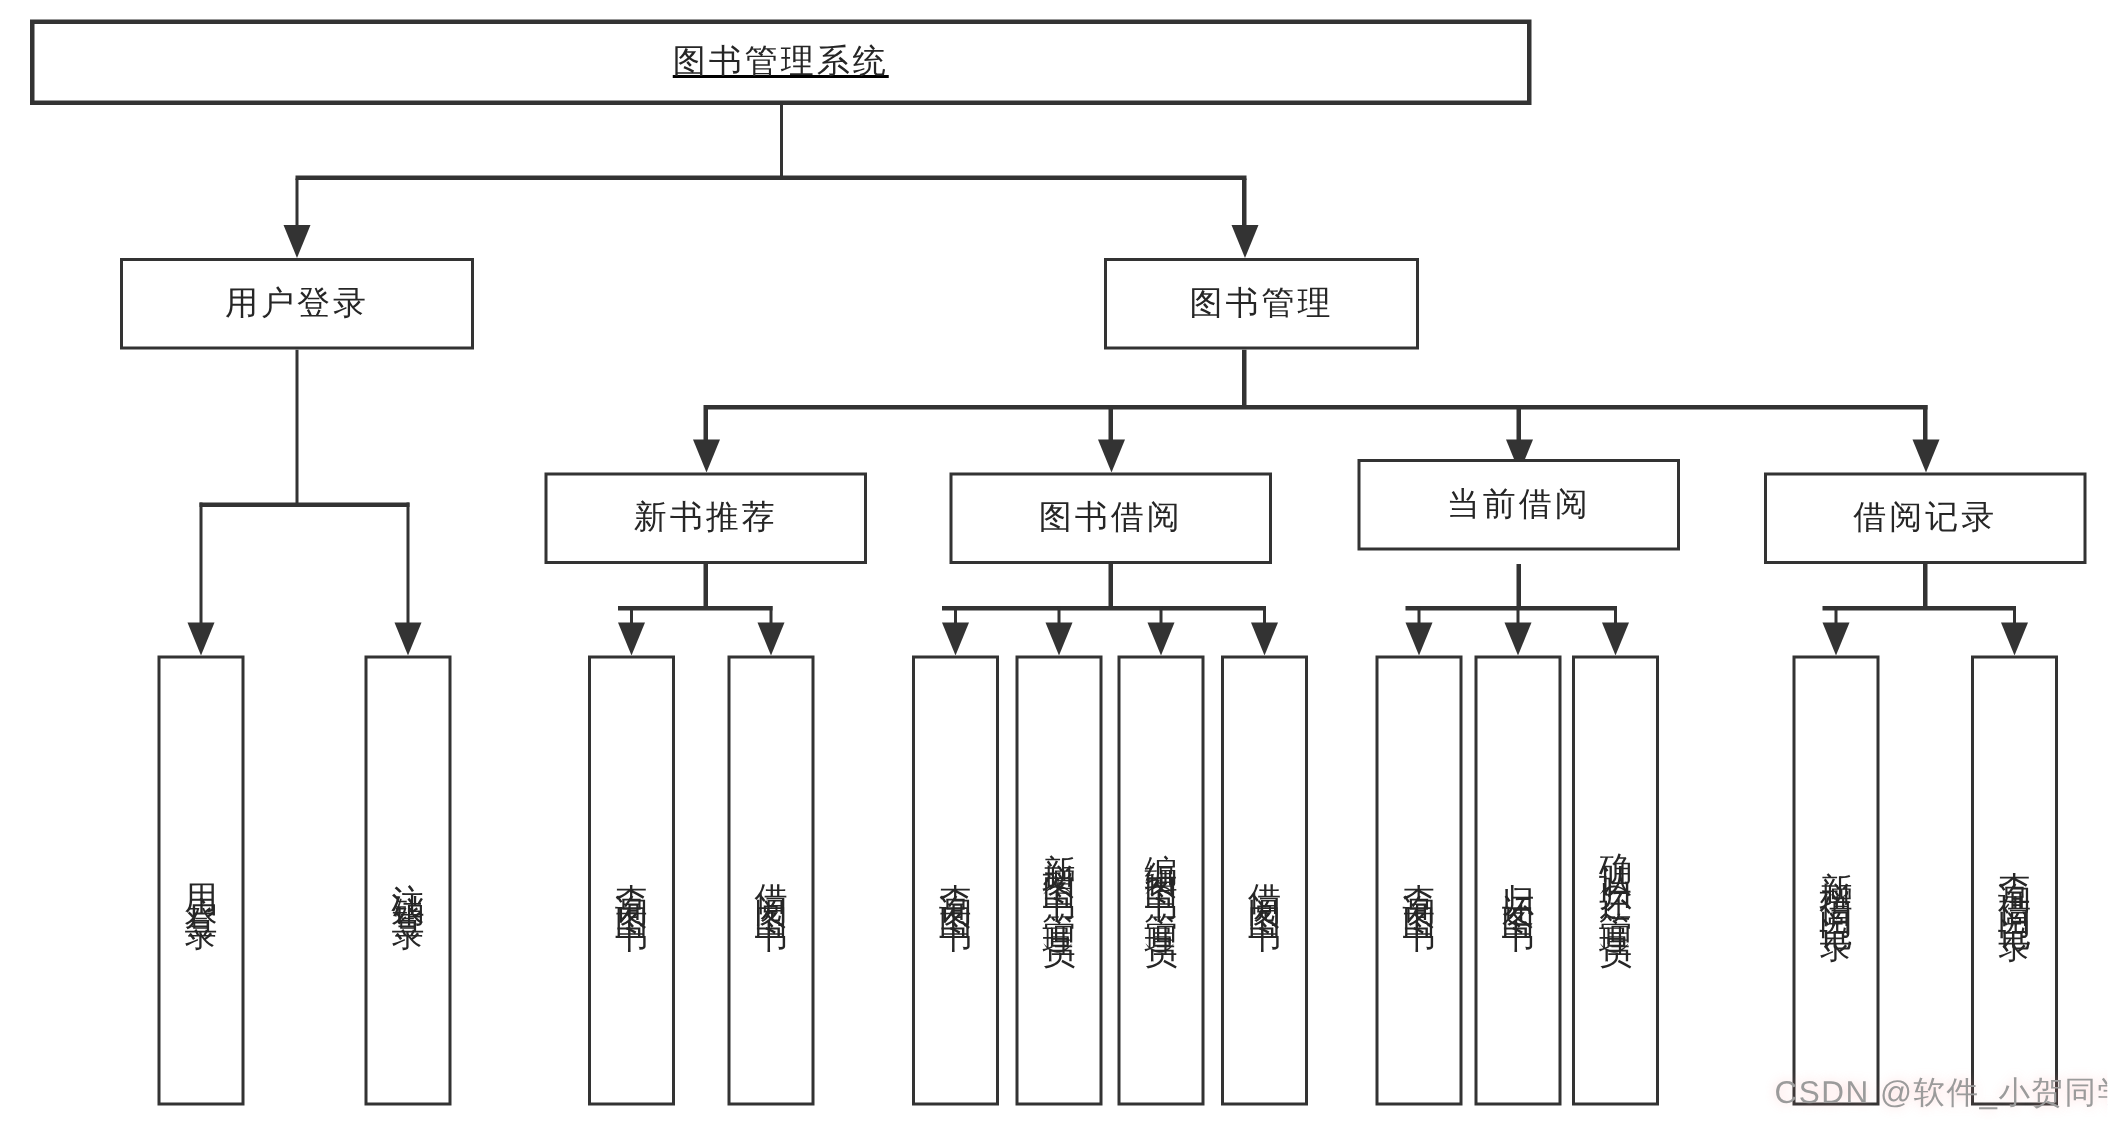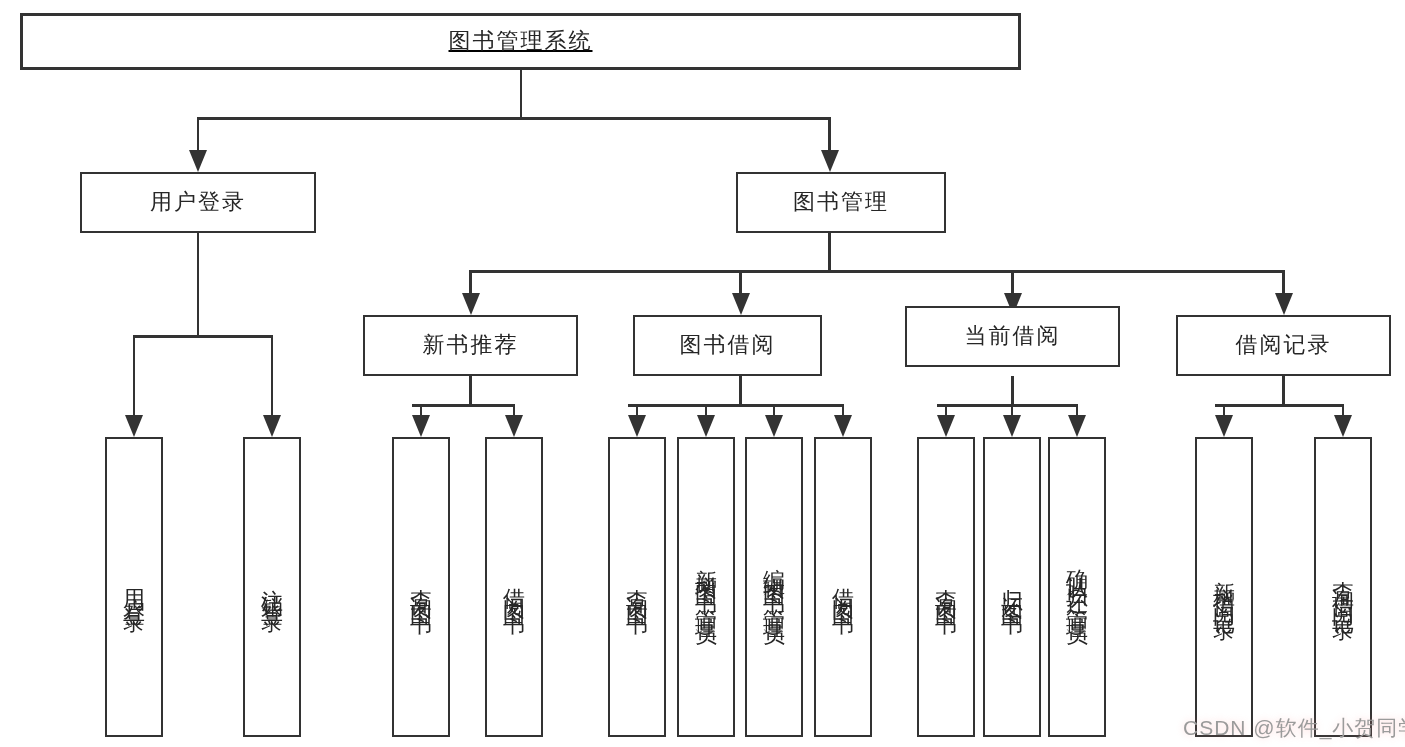--- a/index.html
+++ b/index.html
@@ -75,21 +75,21 @@
     <div class="head"></div>
   </div>
   <div class="arrow" style="left:1274.5px;top:270px;height:45px;">
     <div class="stem"></div>
     <div class="head"></div>
   </div>
 
   <div class="box" style="left:363px;top:315px;width:215px;height:61px;">
     <span class="lbl">新书推荐</span>
   </div>
-  <div class="box" style="left:633px;top:315px;width:189px;height:61px;">
+  <div class="box" style="left:633px;top:315px;width:215px;height:61px;">
     <span class="lbl">图书借阅</span>
   </div>
   <div class="box" style="left:905px;top:306px;width:215px;height:61px;">
     <span class="lbl">当前借阅</span>
   </div>
   <div class="box" style="left:1176px;top:315px;width:215px;height:61px;">
     <span class="lbl">借阅记录</span>
   </div>
 
   <div class="vline" style="left:469.25px;top:376px;height:29px;"></div>

